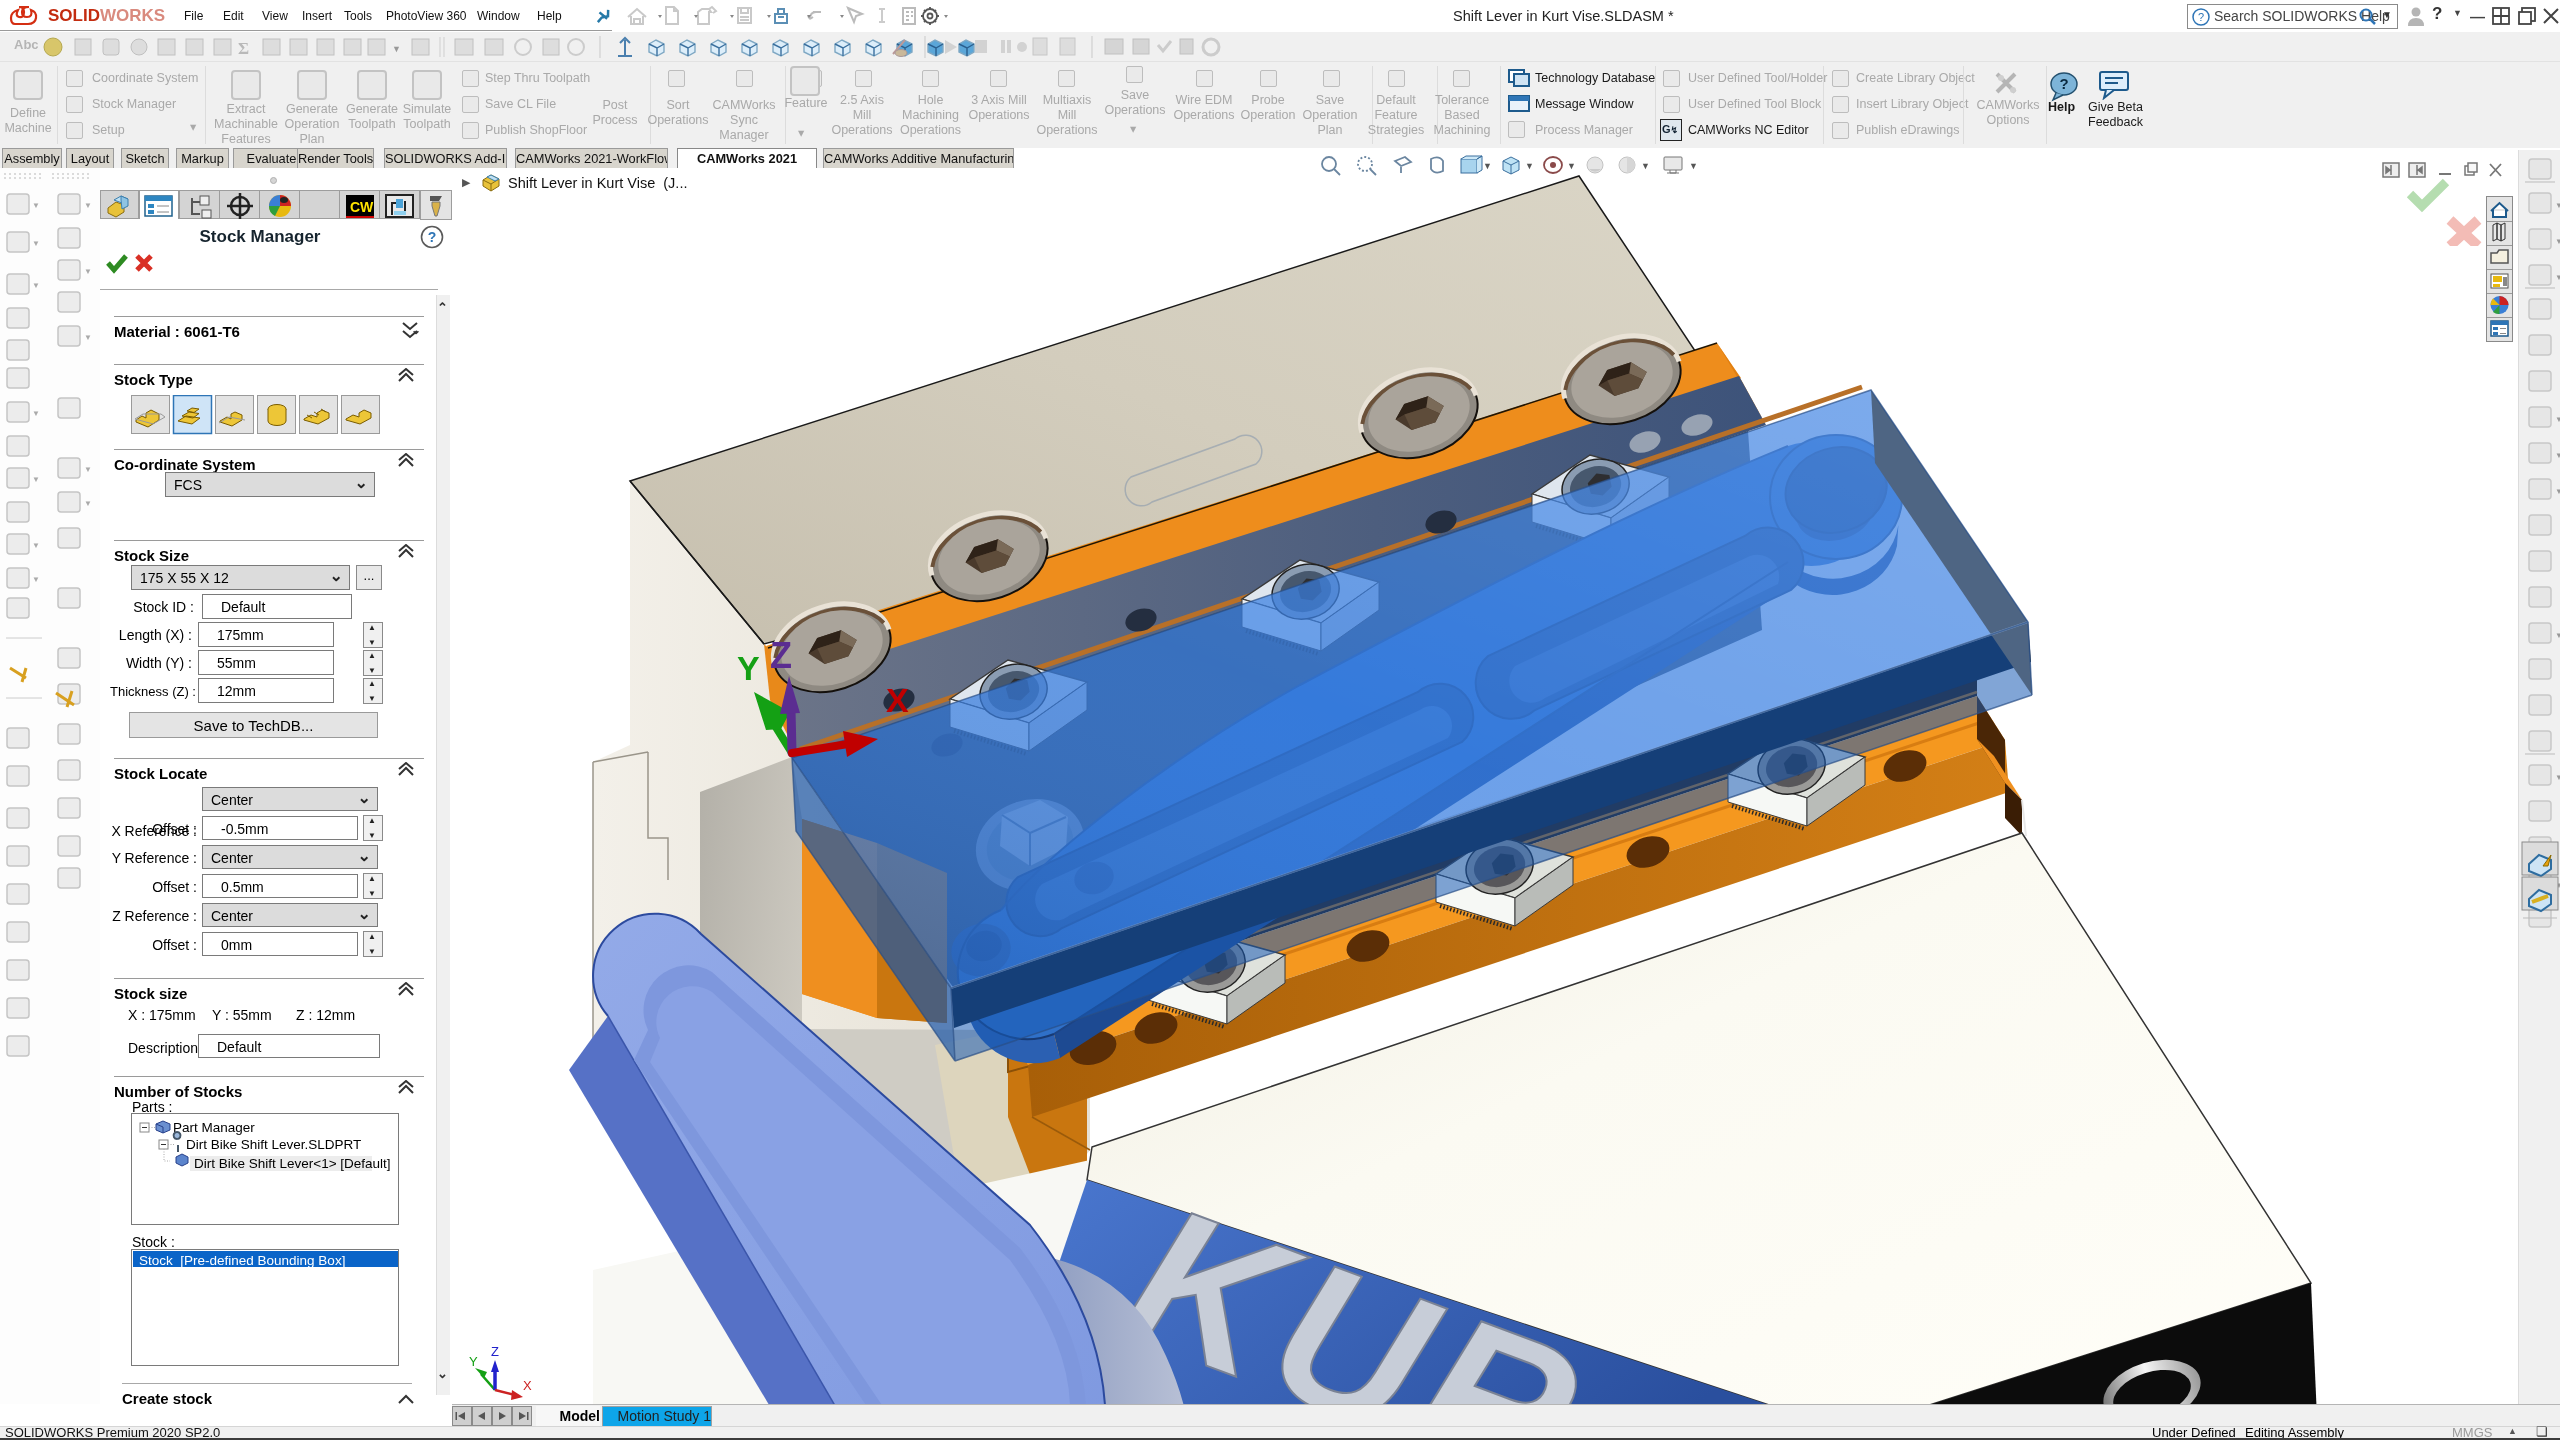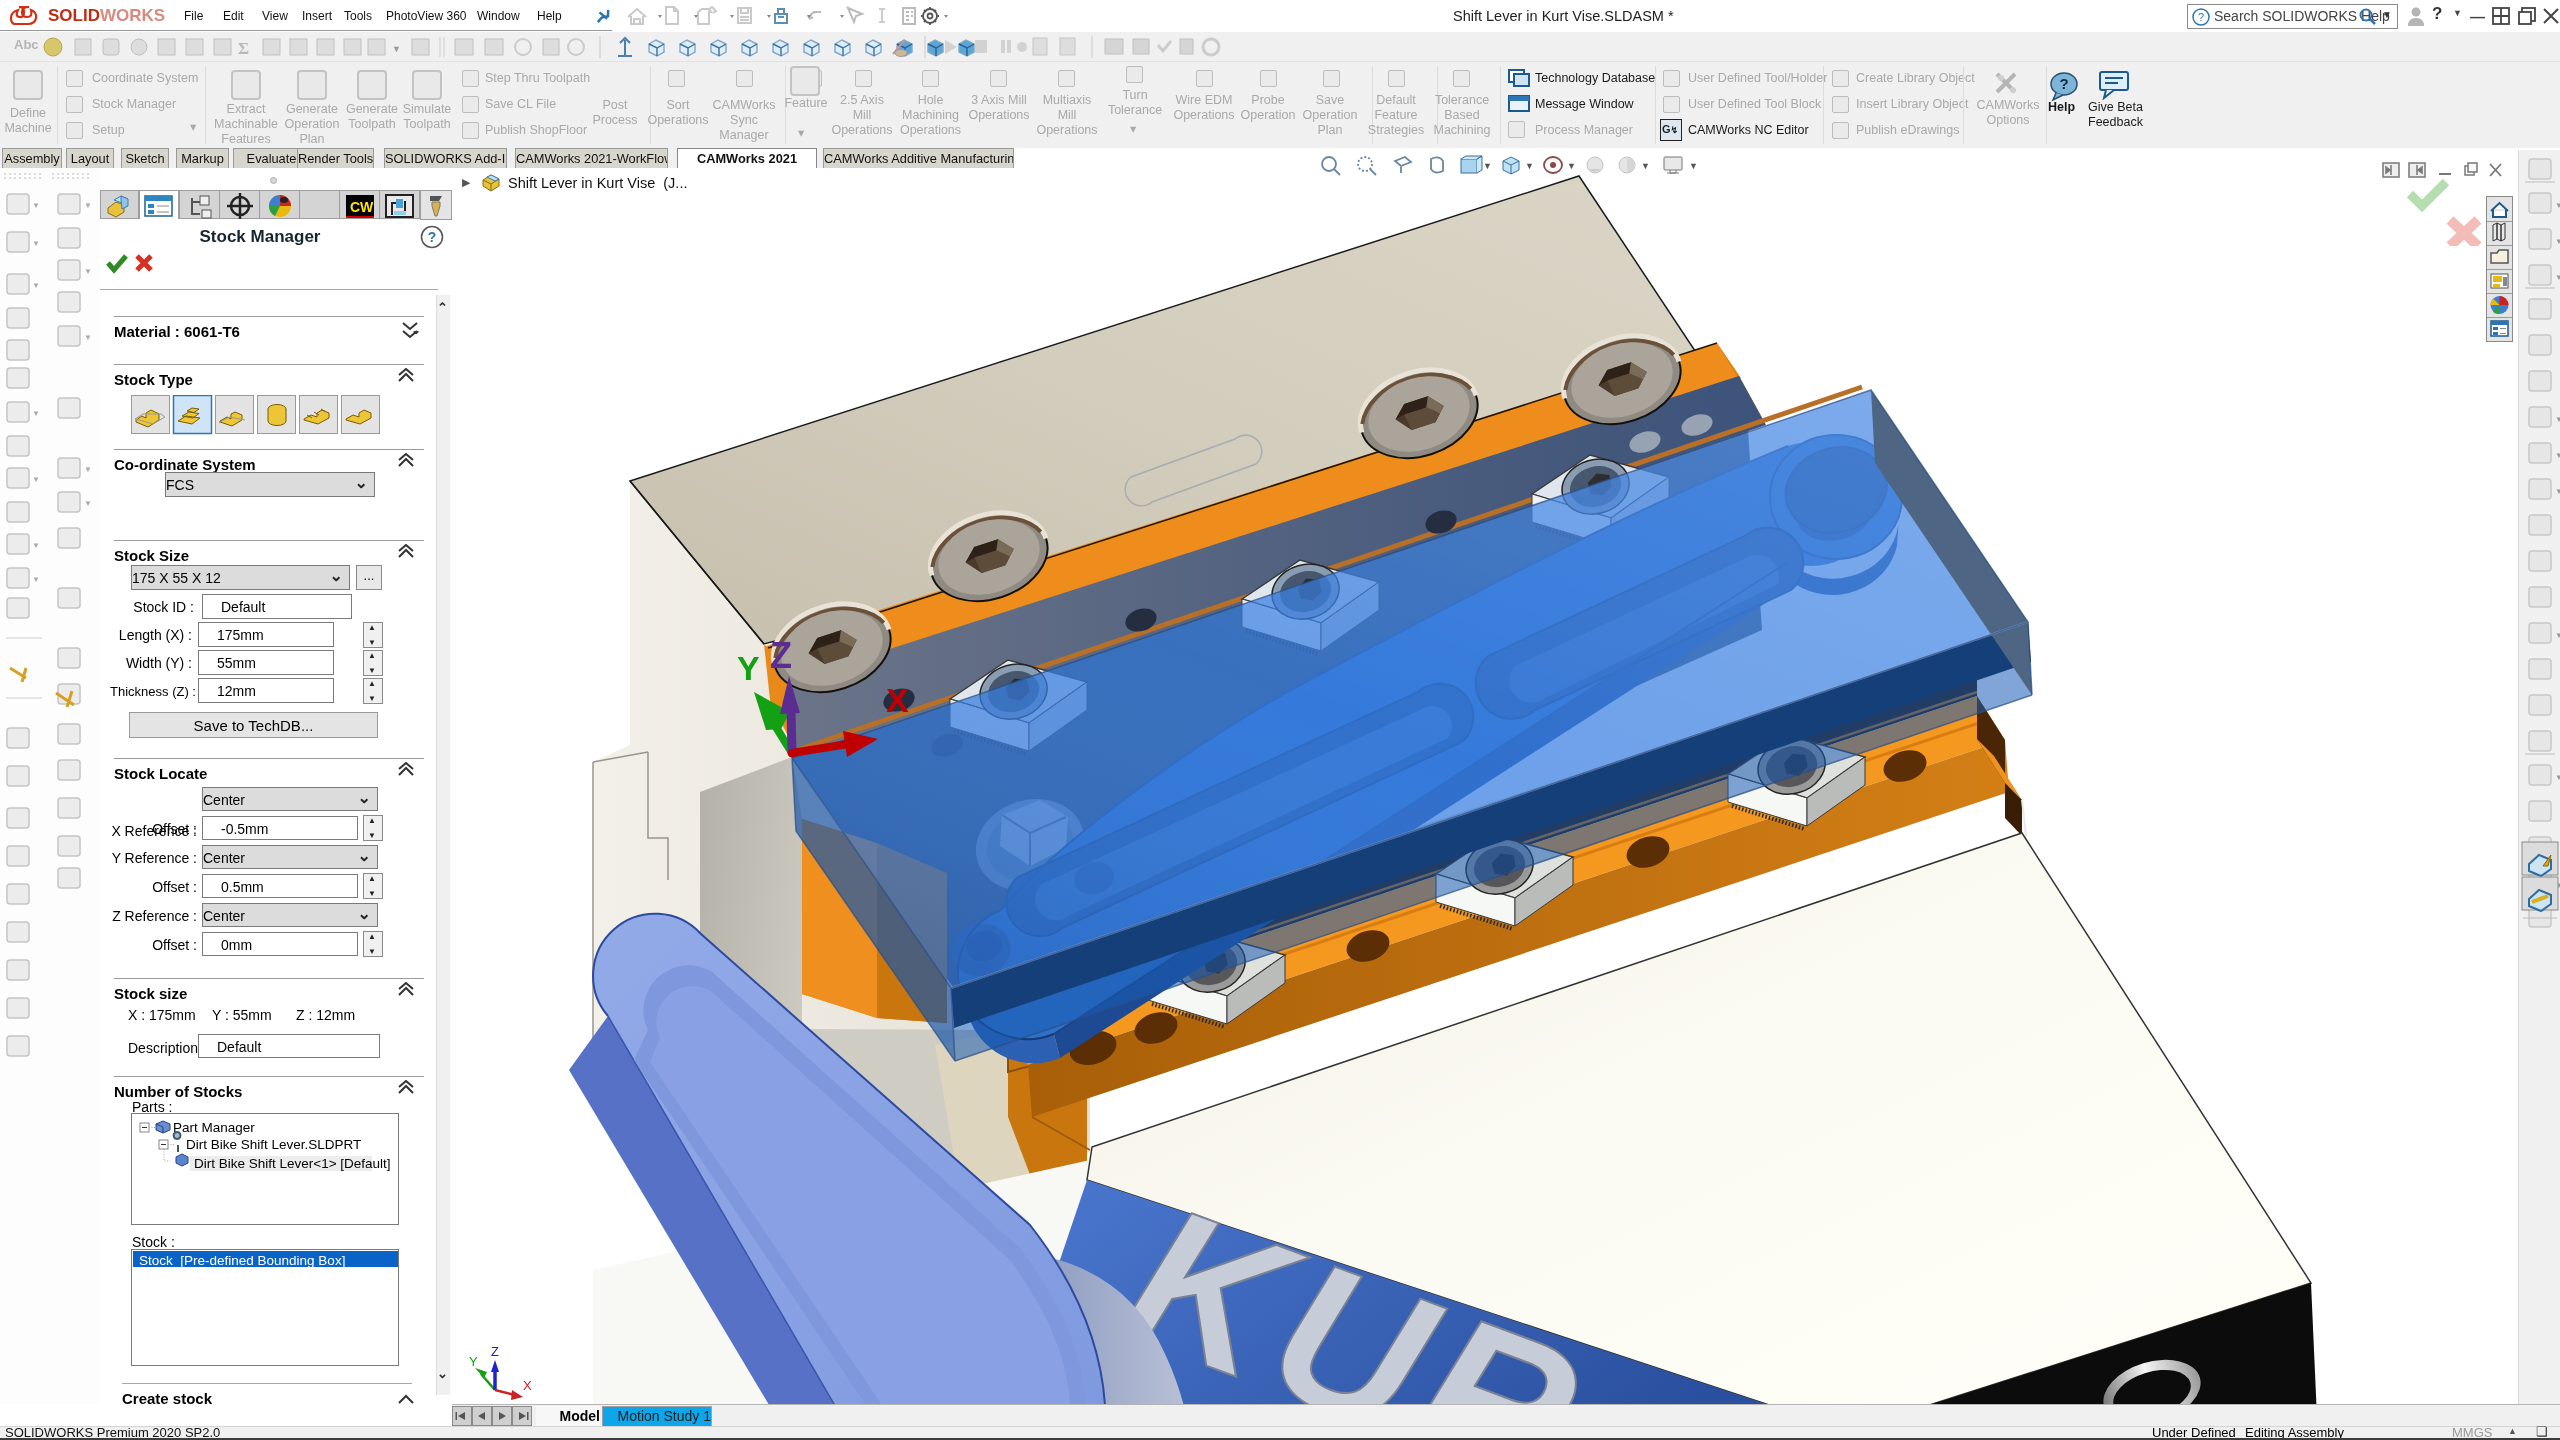--- a/index.html
+++ b/index.html
@@ -18,21 +18,21 @@
 #viewport { left:452px; top:150px; width:2108px; height:1254px; background:#fff; }
 .mi { position:absolute; top:0; height:32px; line-height:32px; font-size:12px; color:#111; }
 .ribsep { position:absolute; top:4px; height:78px; width:1px; background:#dcdcdc; }
 .riblabel { position:absolute; color:#a9a9a9; font-size:12.5px; text-align:center; line-height:15px;}
 .riblabelD { position:absolute; color:#1a1a1a; font-size:12.5px; text-align:left; line-height:15px;}
 .ribicon { position:absolute; width:30px; height:30px; border:2px solid #c3c3c3; border-radius:4px; background:#e9e9e9;}
 .smicon { position:absolute; width:17px; height:17px; border:1.5px solid #bdbdbd; border-radius:2px; background:#eaeaea;}
 .sechead { position:absolute; left:14px; right:24px; border-top:1px solid #9a9a9a; color:#000; font-weight:bold; font-size:15px; padding-top:6px;}
 .chev { position:absolute; right:4px; top:8px; color:#333; font-size:12px; font-weight:bold; letter-spacing:-1px;}
 .pinput { position:absolute; background:#fff; border:1px solid #7a7a7a; font-size:14px; color:#000; padding-left:18px; line-height:24px;}
-.pcombo { position:absolute; background:#dcdcdc; border:1px solid #7a7a7a; font-size:14px; color:#000; line-height:24px;}
+.pcombo { position:absolute; background:#dcdcdc; border:1px solid #7a7a7a; font-size:14px; color:#000; padding-left:8px; line-height:24px;}
 .plabel { position:absolute; font-size:14px; color:#000; }
 .spin { position:absolute; width:20px; height:26px; border:1px solid #8a8a8a; background:#f0f0f0; }
 .spin:before { content:"▲"; position:absolute; top:0px; left:4px; font-size:8px; color:#222;}
 .spin:after { content:"▼"; position:absolute; bottom:0px; left:4px; font-size:8px; color:#222;}
 .combochev:after { content:"⌄"; position:absolute; right:6px; top:-2px; font-size:16px; color:#222; font-weight:bold;}
 #statusbar { left:0; top:1426px; width:2560px; height:14px; background:#f0f0f0; border-top:1px solid #d5d5d5; font-size:13px; color:#111;}
 #modelrow { left:452px; top:1404px; width:2108px; height:22px; background:#f0f0f0; border-top:1px solid #b5b5b5;}
 .mtab { position:absolute; top:1px; height:21px; font-size:14px; text-align:right; }
 .winbtn { position:absolute; top:8px; color:#444; font-size:15px; }
 </style>
@@ -252,21 +252,21 @@
   <div class="riblabel" style="left:798px;top:64px;">▾</div>
   <div class="smicon" style="left:855px;top:8px;"></div>
   <div class="riblabel" style="left:830px;top:31px;width:64px;">2.5 Axis Mill Operations</div>
   <div class="smicon" style="left:922px;top:8px;"></div>
   <div class="riblabel" style="left:893px;top:31px;width:75px;">Hole Machining Operations</div>
   <div class="smicon" style="left:990px;top:8px;"></div>
   <div class="riblabel" style="left:962px;top:31px;width:74px;">3 Axis Mill Operations</div>
   <div class="smicon" style="left:1058px;top:8px;"></div>
   <div class="riblabel" style="left:1035px;top:31px;width:64px;">Multiaxis Mill Operations</div>
   <div class="smicon" style="left:1126px;top:4px;"></div>
-  <div class="riblabel" style="left:1103px;top:26px;width:64px;">Turn Tolerance</div>
+  <div class="riblabel" style="left:1103px;top:26px;width:64px;">Save Operations</div>
   <div class="riblabel" style="left:1130px;top:60px;">▾</div>
   <div class="smicon" style="left:1196px;top:8px;"></div>
   <div class="riblabel" style="left:1168px;top:31px;width:72px;">Wire EDM Operations</div>
   <div class="smicon" style="left:1260px;top:8px;"></div>
   <div class="riblabel" style="left:1235px;top:31px;width:66px;">Probe Operation</div>
   <div class="smicon" style="left:1323px;top:8px;"></div>
   <div class="riblabel" style="left:1298px;top:31px;width:64px;">Save Operation Plan</div>
   <div class="ribsep" style="left:1372px;"></div>
   <div class="smicon" style="left:1388px;top:8px;"></div>
   <div class="riblabel" style="left:1363px;top:31px;width:66px;">Default Feature Strategies</div>

